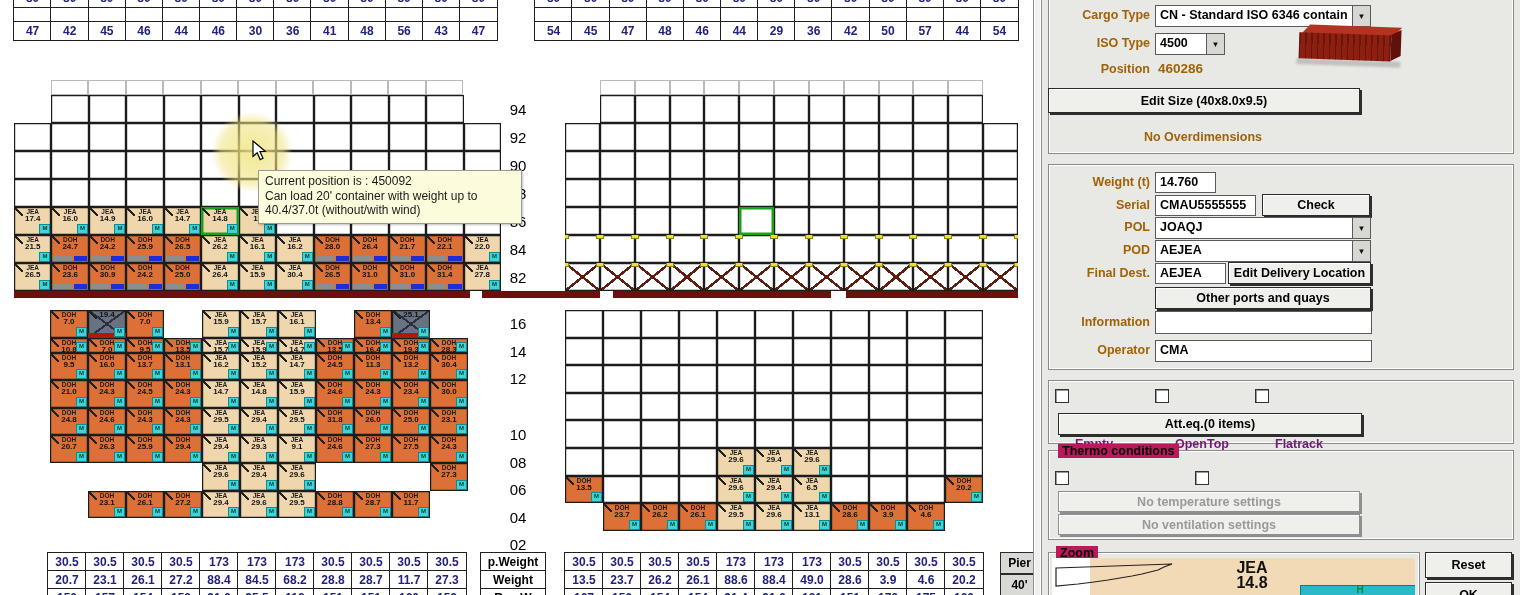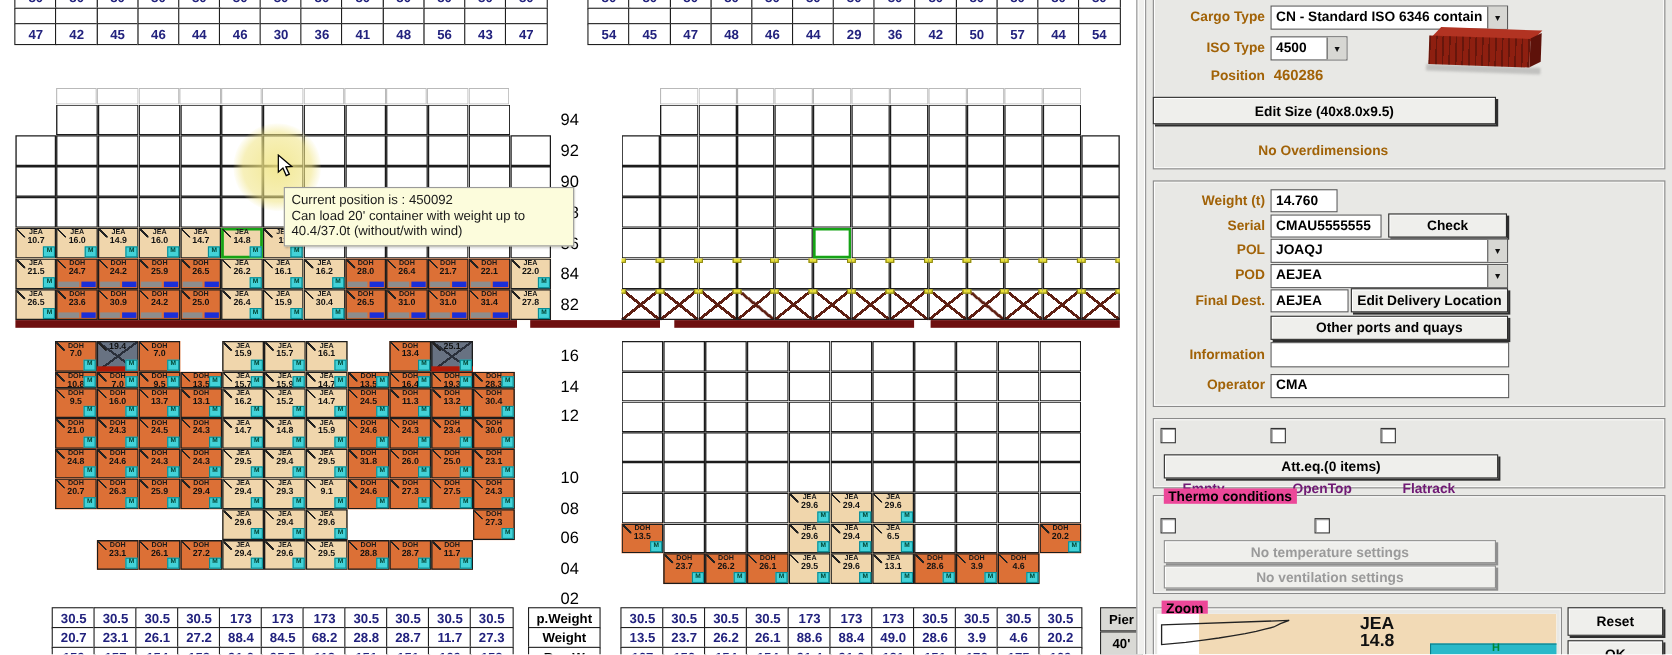--- a/index.html
+++ b/index.html
@@ -2,21 +2,21 @@
 <html><head>
 <meta charset="utf-8">
 <style>
   html,body{margin:0;padding:0;background:#fff;font-family:"Liberation Sans",sans-serif;}
   #stage{position:relative;width:1520px;height:595px;overflow:hidden;background:#fff;}
 
   
   .panel-bg{position:absolute;left:1040px;top:0;width:480px;height:595px;background:#e8e8e5;}
   .divider{position:absolute;left:1033px;top:0;width:7px;height:595px;background:#f0f0ee;border-left:1px solid #8f8f8f;border-right:1px solid #8f8f8f;box-shadow:inset 1px 0 0 #fff, inset -1px 0 0 #fff;}
   .grp{position:absolute;border:1px solid #8a8a8a;box-shadow:inset 0 0 0 1px #fdfdfd;}
-  .grp-legend{position:absolute;font:bold 12.5px "Liberation Sans",sans-serif;background:#ec4899;padding:0 4px;color:#000;}
+  .grp-legend{position:absolute;font:bold 12.5px "Liberation Sans",sans-serif;background:#be185d;padding:0 4px;color:#000;}
   .plabel{position:absolute;font:bold 12.5px "Liberation Sans",sans-serif;color:#a16207;text-align:right;white-space:nowrap;}
   .inp{position:absolute;background:#fff;border:1px solid #5a5a5a;font:bold 12.5px "Liberation Sans",sans-serif;color:#000;padding:2px 3px 0 4px;overflow:hidden;white-space:nowrap;}
   .btn3d{position:absolute;background:#efefec;border:1px solid #2b2b2b;box-shadow:2px 2px 0 #2e2e2e, inset 1px 1px 0 #fff;font:bold 12.5px "Liberation Sans",sans-serif;text-align:center;color:#000;display:flex;align-items:center;justify-content:center;cursor:default;}
   .btn3d.disabled{color:#9a9a9a;border-color:#8f8f8f;box-shadow:2px 2px 0 #8f8f8f, inset 1px 1px 0 #fff;}
   .sel3d{position:absolute;background:#fff;border:1px solid #5a5a5a;display:flex;align-items:stretch;font:bold 12.5px "Liberation Sans",sans-serif;}
   .selval{flex:1;padding:2px 2px 0 4px;overflow:hidden;white-space:nowrap;}
   .selarrow{width:17px;background:#d7d7d3;border-left:1px solid #5a5a5a;display:flex;align-items:center;justify-content:center;font-size:8px;color:#111;}
   .chkbox{position:absolute;width:12px;height:12px;background:#fff;border:1px solid #333;box-shadow:inset 1px 1px 0 #999;}
   .chklbl{position:absolute;font:bold 12.5px "Liberation Sans",sans-serif;color:#701a75;white-space:nowrap;margin-top:48px;}
 
@@ -289,21 +289,21 @@
         <div class="bc empty"></div>
         <div class="bc empty"></div>
         <div class="bc empty"></div>
         <div class="bc empty"></div>
         <div class="bc empty"></div>
         <div class="bc empty"></div>
       </div>
       <div class="bay-row" style="grid-template-columns: repeat(13, 1fr); height: 28px;">
         <div class="bc cont tan">
           <span class="ct">JEA</span>
-          <span class="cv">10.7</span>
+          <span class="cv">17.4</span>
           <span class="mbadge">M</span>
         </div>
         <div class="bc cont tan">
           <span class="ct">JEA</span>
           <span class="cv">16.0</span>
           <span class="mbadge">M</span>
         </div>
         <div class="bc cont tan">
           <span class="ct">JEA</span>
           <span class="cv">14.9</span>

